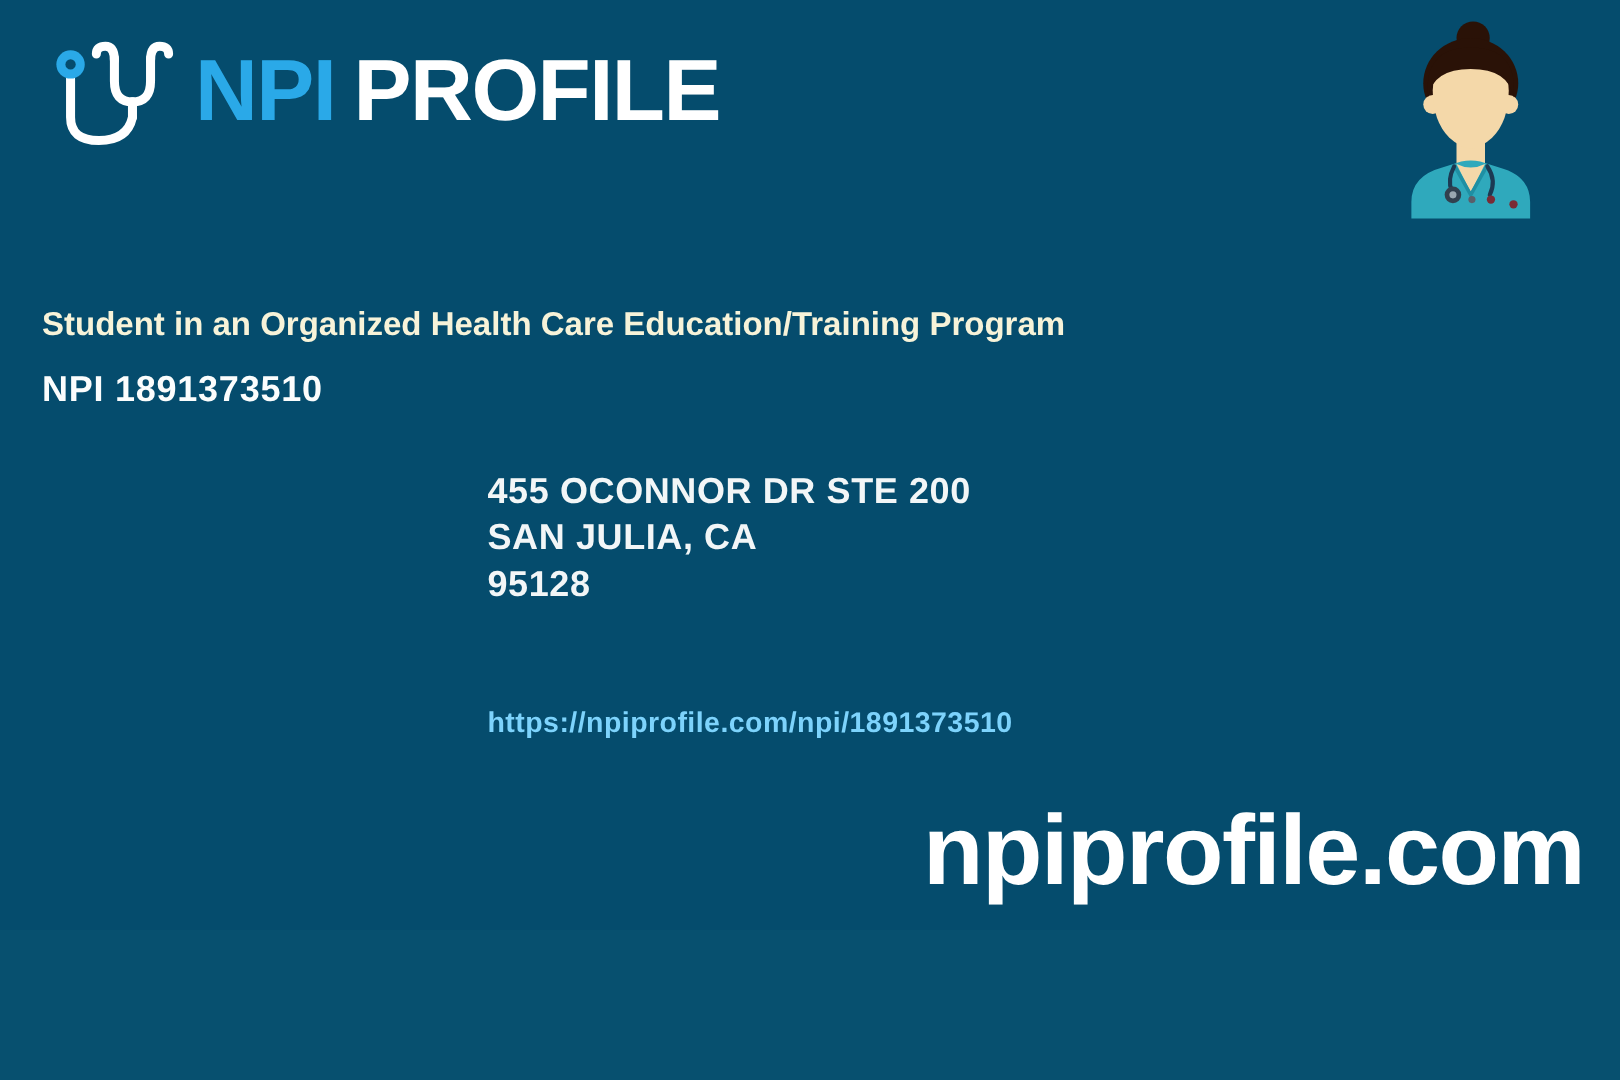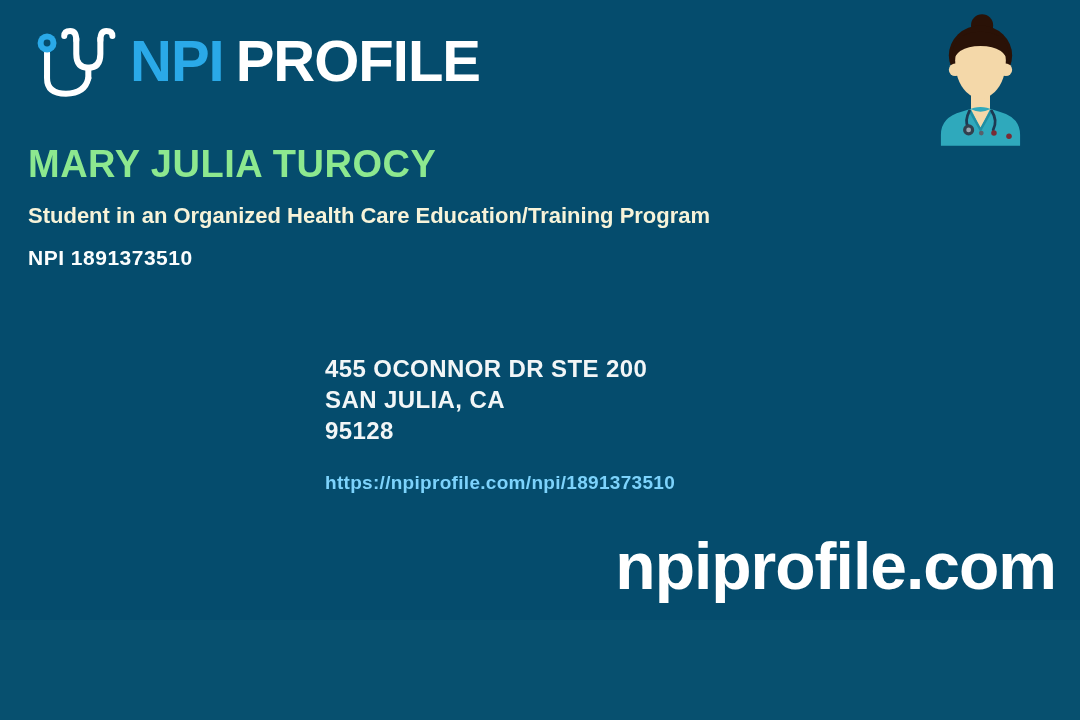--- a/index.html
+++ b/index.html
@@ -63,38 +63,37 @@
     top: 203px;
     font-size: 22px;
     font-weight: bold;
     color: #F7F3D9;
     white-space: nowrap;
   }
   .npi-number {
     position: absolute;
     left: 28px;
     top: 246px;
-    font-size: 21px;
+    font-size: 24px;
     font-weight: bold;
     color: #FBFDFD;
     letter-spacing: 0.5px;
     white-space: nowrap;
   }
 
   
   .address-block {
     position: absolute;
     left: 325px;
     top: 312px;
     color: #F2F6F7;
     font-size: 24px;
     font-weight: 600;
     line-height: 31px;
     letter-spacing: 0.4px;
-    margin-top: 41px;
   }
   .profile-url {
     position: absolute;
     left: 325px;
     top: 472px;
     color: #7dd3fc;
     font-size: 19px;
     font-weight: 600;
     letter-spacing: 0.3px;
     white-space: nowrap;
@@ -161,21 +160,20 @@
     <path d="M74,122 Q82,134 76,146" fill="none" stroke="#1C3A53" stroke-width="3.5" stroke-linecap="round"></path>
 
     <circle cx="45" cy="146" r="7" fill="#32404E"></circle>
     <circle cx="45" cy="146" r="3" fill="#9AA7B0"></circle>
 
     <circle cx="61" cy="150" r="3" fill="#5A5F6A"></circle>
     <circle cx="77" cy="150" r="3.5" fill="#7A2B35"></circle>
     <circle cx="96" cy="154" r="3.5" fill="#7A2B35"></circle>
   </svg>
 
-  <div class="person-name">MARY JULIA TUROCY</div>
 
   <div class="taxonomy">Student in an Organized Health Care Education/Training Program</div>
 
   <div class="npi-number">NPI 1891373510</div>
 
   <div class="address-block">
     <div>455 OCONNOR DR STE 200</div>
     <div>SAN JULIA, CA</div>
     <div>95128</div>
   </div>

